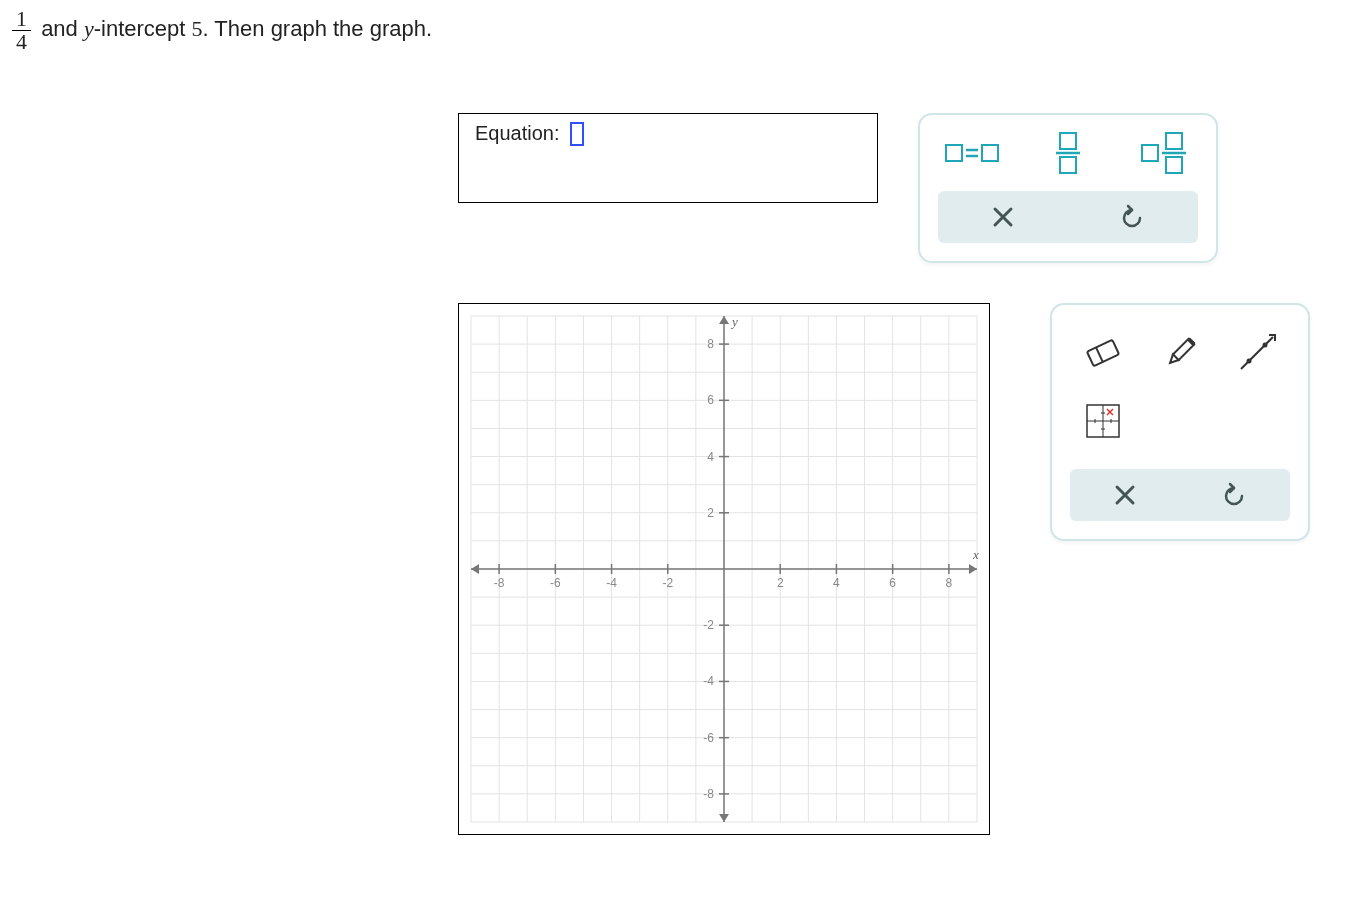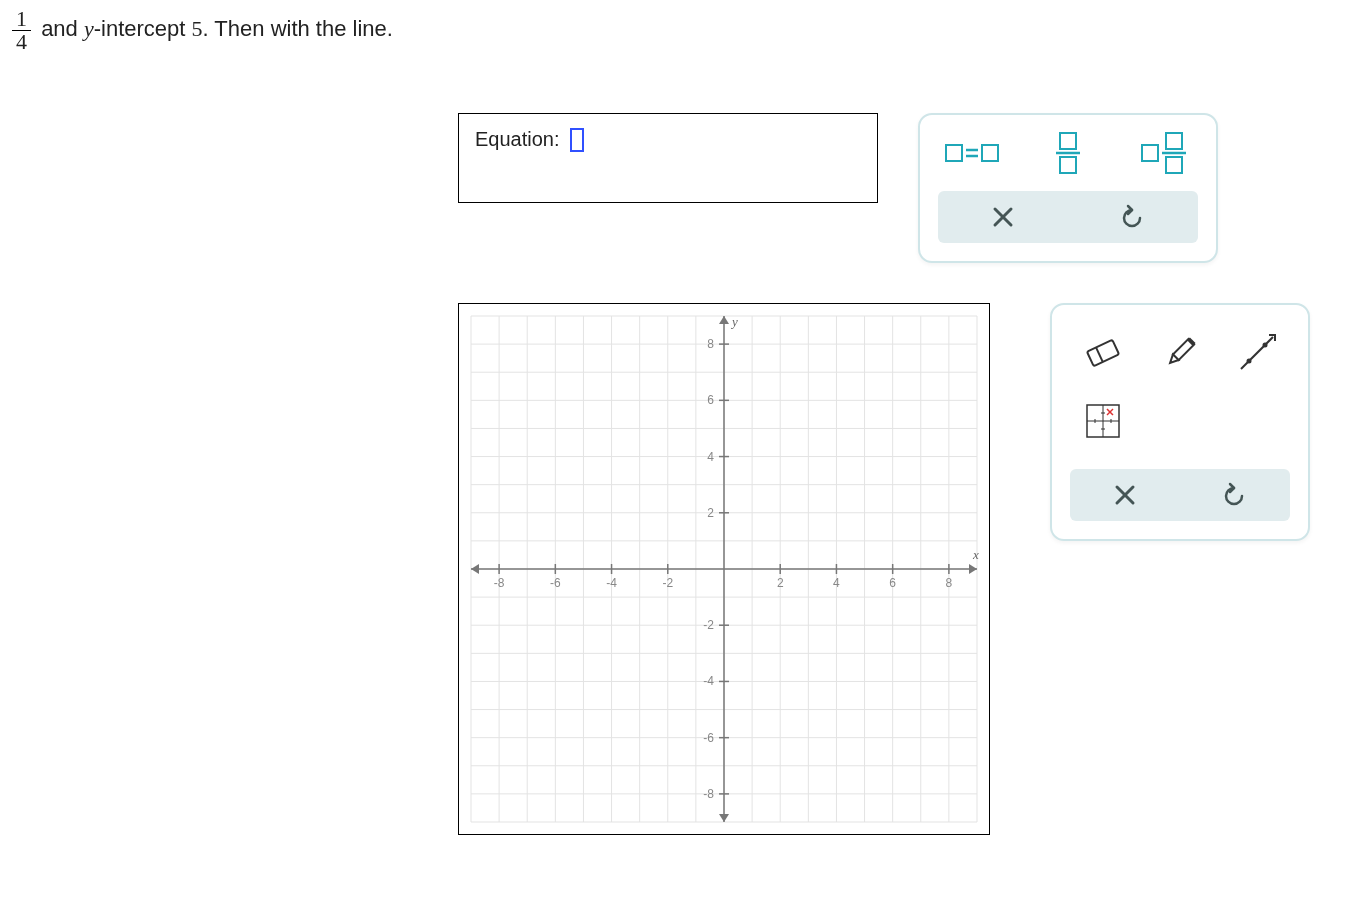--- a/index.html
+++ b/index.html
@@ -28,21 +28,21 @@
   .fraction .num { border-bottom: 1.5px solid #000; padding: 0 4px; }
   .fraction .den { padding: 0 4px; }
   .serif-it { font-family: 'Times New Roman', serif; font-style: italic; }
   .serif { font-family: 'Times New Roman', serif; }
 
   .row1 { display: flex; align-items: flex-start; gap: 40px; margin-left: 450px; margin-bottom: 40px; }
   .equation-box {
     border: 1px solid #000;
     width: 420px;
     height: 90px;
-    padding: 14px 16px;
+    padding: 8px 16px;
     font-size: 20px;
     display: flex;
     align-items: flex-start;
   }
   .equation-box .label { margin-right: 10px; }
   .input-slot {
     display: inline-block;
     width: 14px;
     height: 24px;
     border: 2px solid #3050ff;
@@ -106,21 +106,21 @@
   svg { display: block; }
 </style>
 </head>
 <body>
 
 <div class="question">
   <span class="fraction">
     <span class="num">1</span>
     <span class="den">4</span>
   </span>
-  <span> and </span><span class="serif-it">y</span><span>-intercept </span><span class="serif">5</span><span>. Then with the line.</span>
+  <span> and </span><span class="serif-it">y</span><span>-intercept </span><span class="serif">5</span><span>. Then graph the graph.</span>
 </div>
 
 <div class="row1">
   <div class="equation-box">
     <span class="label">Equation:</span>
     <span class="input-slot"></span>
   </div>
 
   <div class="tool-panel panel1">
     <div class="top-row">

